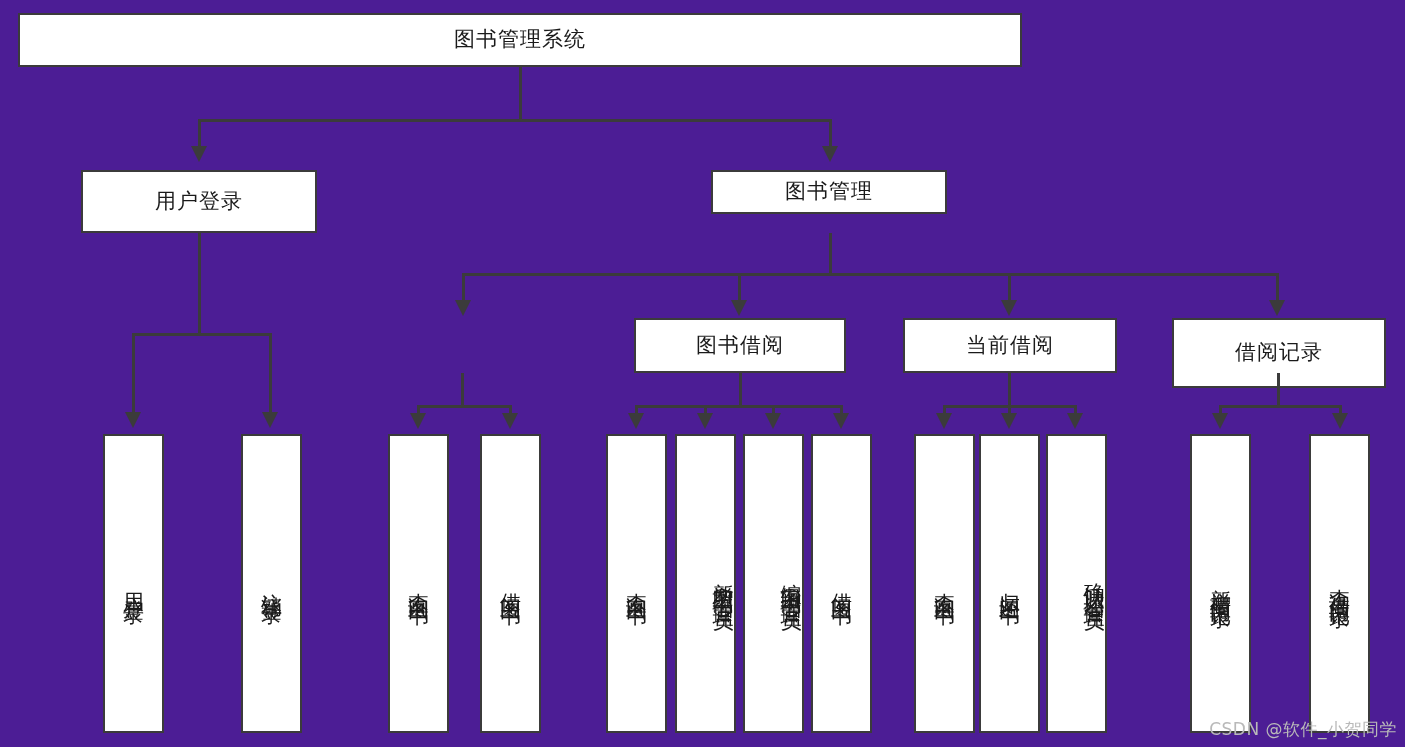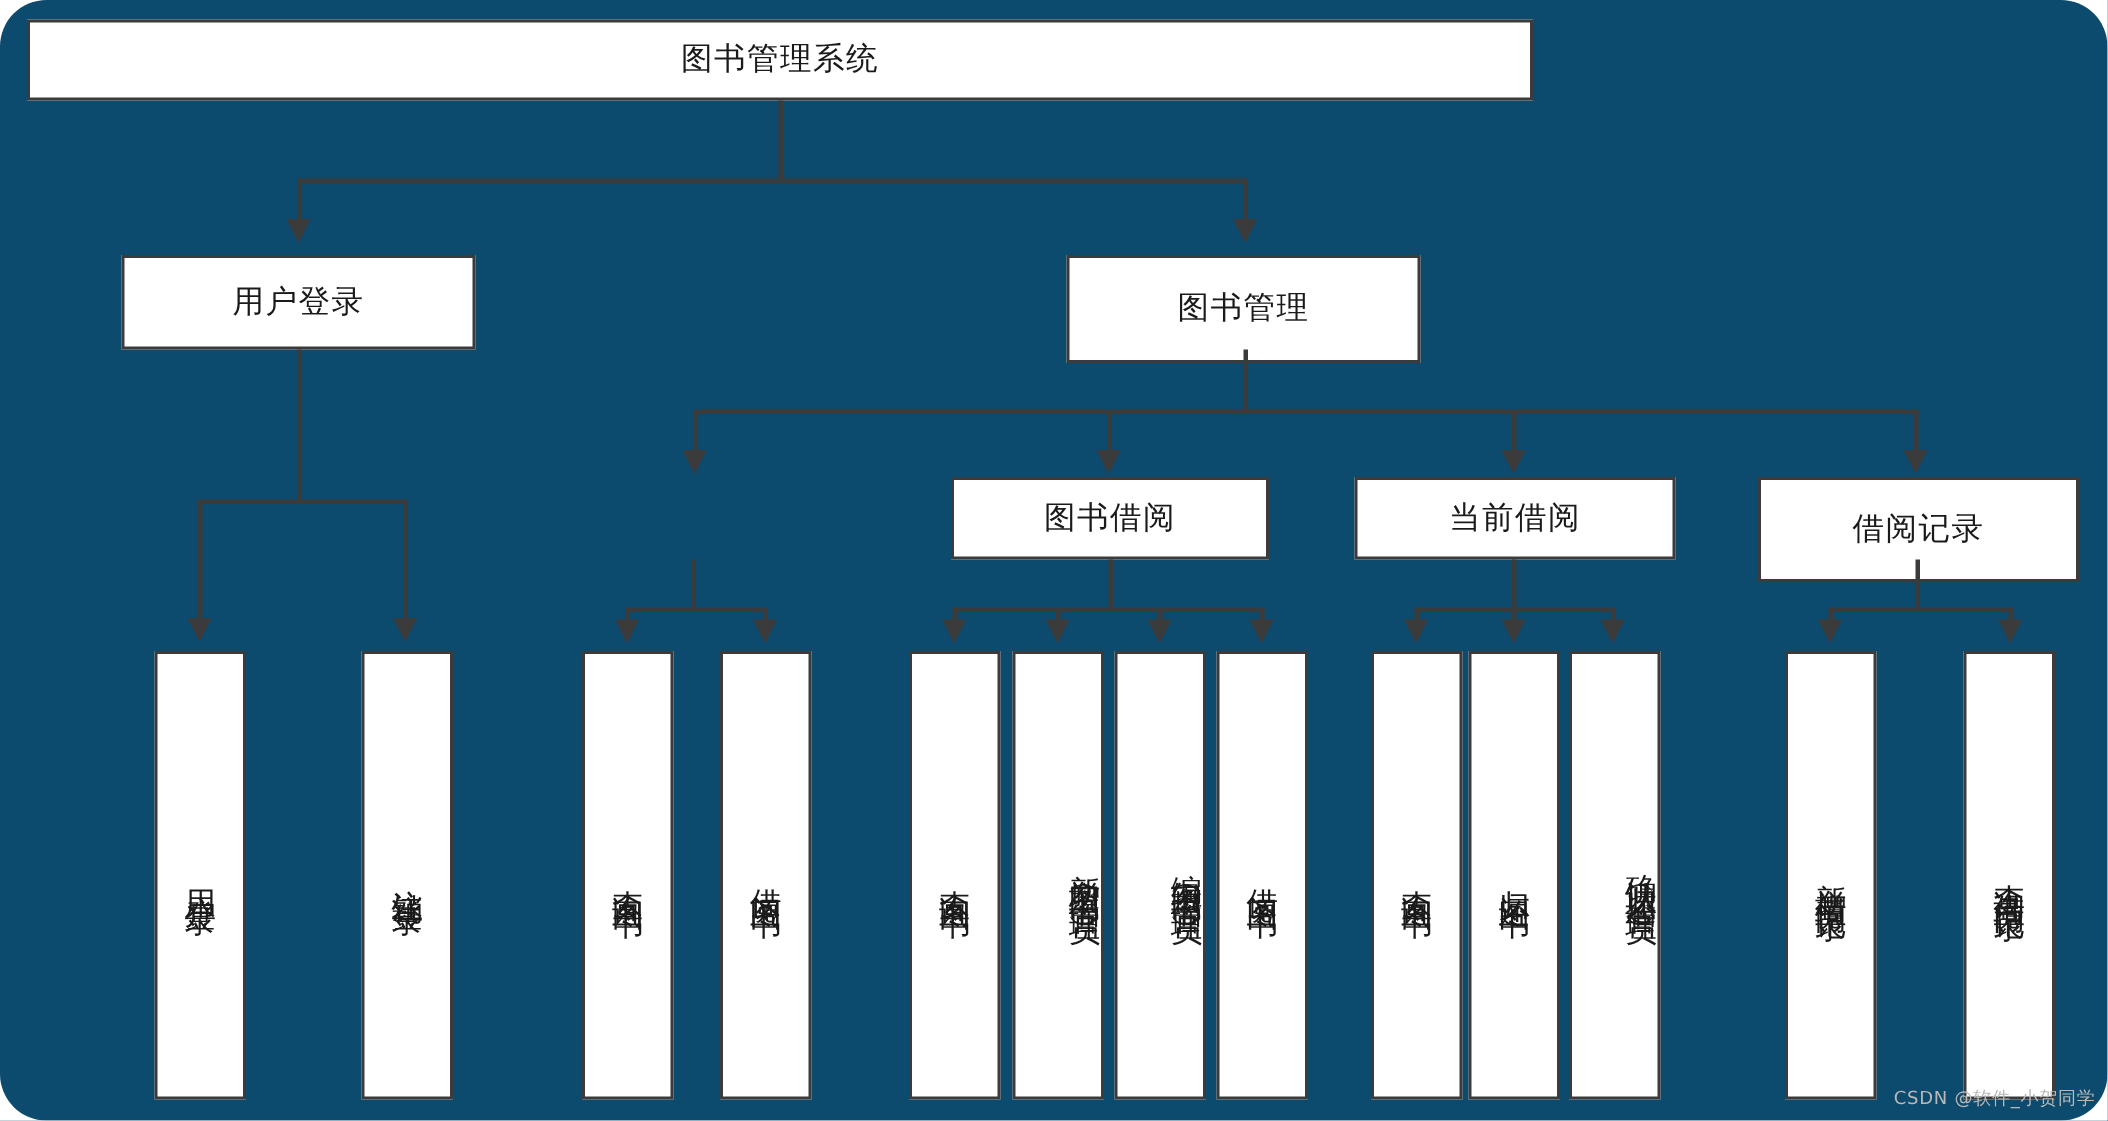--- a/index.html
+++ b/index.html
@@ -7,23 +7,22 @@
     padding: 0;
     background: #ffffff;
   }
   body {
     font-family: "DejaVu Sans", "Liberation Sans", sans-serif;
   }
   #canvas {
     position: relative;
     width: 1405px;
     height: 747px;
-    background: #0c4a6e;
+    background: #4c1d95;
     overflow: hidden;
-    border-radius: 31px;
   }
   .node {
     position: absolute;
     box-sizing: border-box;
     border: 2px solid #3b3b3b;
     background: #ffffff;
     display: flex;
     align-items: center;
     justify-content: center;
     color: #1a1a1a;
@@ -57,21 +56,21 @@
     width: 0;
     height: 0;
     border-left: 8px solid transparent;
     border-right: 8px solid transparent;
     border-top: 16px solid #3b3b3b;
   }
   .watermark {
     position: absolute;
     right: 8px;
     bottom: 6px;
-    font-size: 12px;
+    font-size: 17px;
     color: #b9b9b9;
     letter-spacing: 0.5px;
     white-space: nowrap;
   }
 </style>
 </head>
 <body>
 
 <div id="canvas">
 
@@ -84,21 +83,21 @@
   <div class="edge edge-h" style="left:198px; top:119px; width:634px; height:3px;"></div>
 
   <div class="edge edge-v" style="left:198px; top:119px; width:3px; height:30px;"></div>
   <div class="arrow" style="left:191px; top:146px;"></div>
   <div class="edge edge-v" style="left:829px; top:119px; width:3px; height:30px;"></div>
   <div class="arrow" style="left:822px; top:146px;"></div>
 
   <div class="node node-h" style="left:81px; top:170px; width:236px; height:63px;">
     <span>用户登录</span>
   </div>
-  <div class="node node-h" style="left:711px; top:170px; width:236px; height:72px;">
+  <div class="node node-h" style="left:711px; top:170px; width:236px; height:44px;">
     <span>图书管理</span>
   </div>
 
   <div class="edge edge-v" style="left:198px; top:233px; width:3px; height:102px;"></div>
   <div class="edge edge-h" style="left:132px; top:333px; width:139px; height:3px;"></div>
   <div class="edge edge-v" style="left:132px; top:333px; width:3px; height:82px;"></div>
   <div class="arrow" style="left:125px; top:412px;"></div>
   <div class="edge edge-v" style="left:269px; top:333px; width:3px; height:82px;"></div>
   <div class="arrow" style="left:262px; top:412px;"></div>
 

